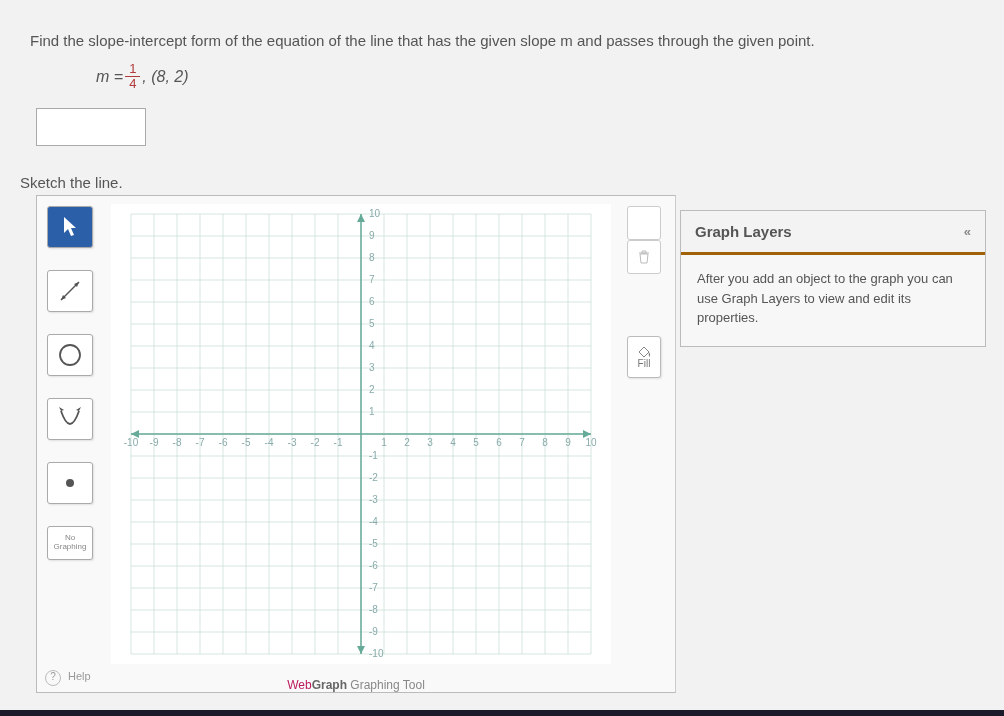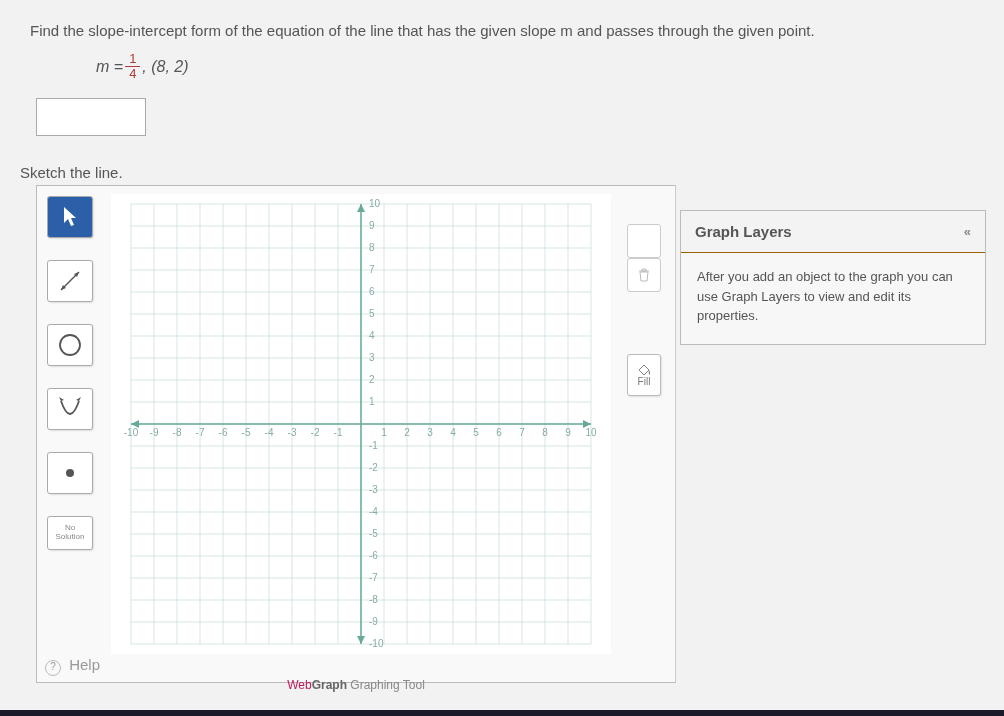--- a/index.html
+++ b/index.html
@@ -5,21 +5,21 @@
   * { box-sizing: border-box; margin: 0; padding: 0; }
   body {
     font-family: Arial, Helvetica, sans-serif;
     background: #f2f2f2;
     width: 1004px;
     height: 716px;
     position: relative;
     color: #444;
     overflow: hidden;
   }
-  .problem-text { padding: 22px 30px 5px 30px; font-size: 15px; color: #555; }
+  .problem-text { padding: 32px 30px 5px 30px; font-size: 15px; color: #555; }
   .equation {
     padding: 8px 0 8px 96px;
     font-style: italic;
     font-size: 16px;
     color: #555;
     display: flex;
     align-items: center;
   }
   .frac {
     display: inline-flex;
@@ -85,21 +85,20 @@
     background: #fff;
     position: absolute;
   }
   .graph-area svg { width: 100%; height: 100%; }
   .side-tools {
     position: absolute;
     left: 590px; top: 10px;
     width: 40px;
     display: flex;
     flex-direction: column;
-    margin-top: 28px;
   }
   .small-btn {
     width: 34px; height: 34px;
     border: 1px solid #ccc;
     border-radius: 3px;
     background: #fff;
     display: flex;
     flex-direction: column;
     align-items: center;
     justify-content: center;
@@ -116,21 +115,21 @@
     flex-direction: column;
     align-items: center;
     justify-content: center;
     font-size: 10px;
     color: #777;
     box-shadow: 1px 1px 2px rgba(0,0,0,0.1);
   }
   .help-link {
     position: absolute;
     left: 8px; bottom: 6px;
-    font-size: 15px;
+    font-size: 11px;
     color: #999;
     margin-top: 20px;
   }
   .help-link::before {
     content: "?";
     display: inline-block;
     width: 14px; height: 14px;
     border: 1px solid #bbb;
     border-radius: 50%;
     text-align: center;
@@ -154,21 +153,21 @@
     position: absolute;
     left: 680px; top: 210px;
     width: 306px;
     border: 1px solid #bbb;
     background: #f7f7f7;
     font-size: 13px;
     color: #555;
   }
   .layers-header {
     padding: 12px 14px;
-    border-bottom: 1px solid #a16207;
+    border-bottom: 3px solid #a16207;
     font-weight: bold;
     color: #555;
     font-size: 15px;
     background: #f3f3f3;
     display: flex;
     justify-content: space-between;
     align-items: center;
   }
   .layers-body {
     padding: 14px 16px 18px 16px;
@@ -229,21 +228,21 @@
         <polygon points="23,6 25,2 20,5" fill="#555"></polygon>
       </svg>
     </div>
     <div class="tool-btn">
       <svg width="28" height="28" viewBox="0 0 28 28">
         <circle cx="14" cy="14" r="4" fill="#555"></circle>
       </svg>
     </div>
     <div class="tool-btn nosol">
       <span>No</span>
-      <span>Solution</span>
+      <span>Graphing</span>
     </div>
   </div>
 
   <div class="graph-area">
     <svg viewBox="0 0 500 460">
       <g id="grid">
           <line x1="20" x2="20" y1="10" y2="450" stroke="#bcd6cd" stroke-width="0.6"></line>
           <line x1="43" x2="43" y1="10" y2="450" stroke="#bcd6cd" stroke-width="0.6"></line>
           <line x1="66" x2="66" y1="10" y2="450" stroke="#bcd6cd" stroke-width="0.6"></line>
           <line x1="89" x2="89" y1="10" y2="450" stroke="#bcd6cd" stroke-width="0.6"></line>

